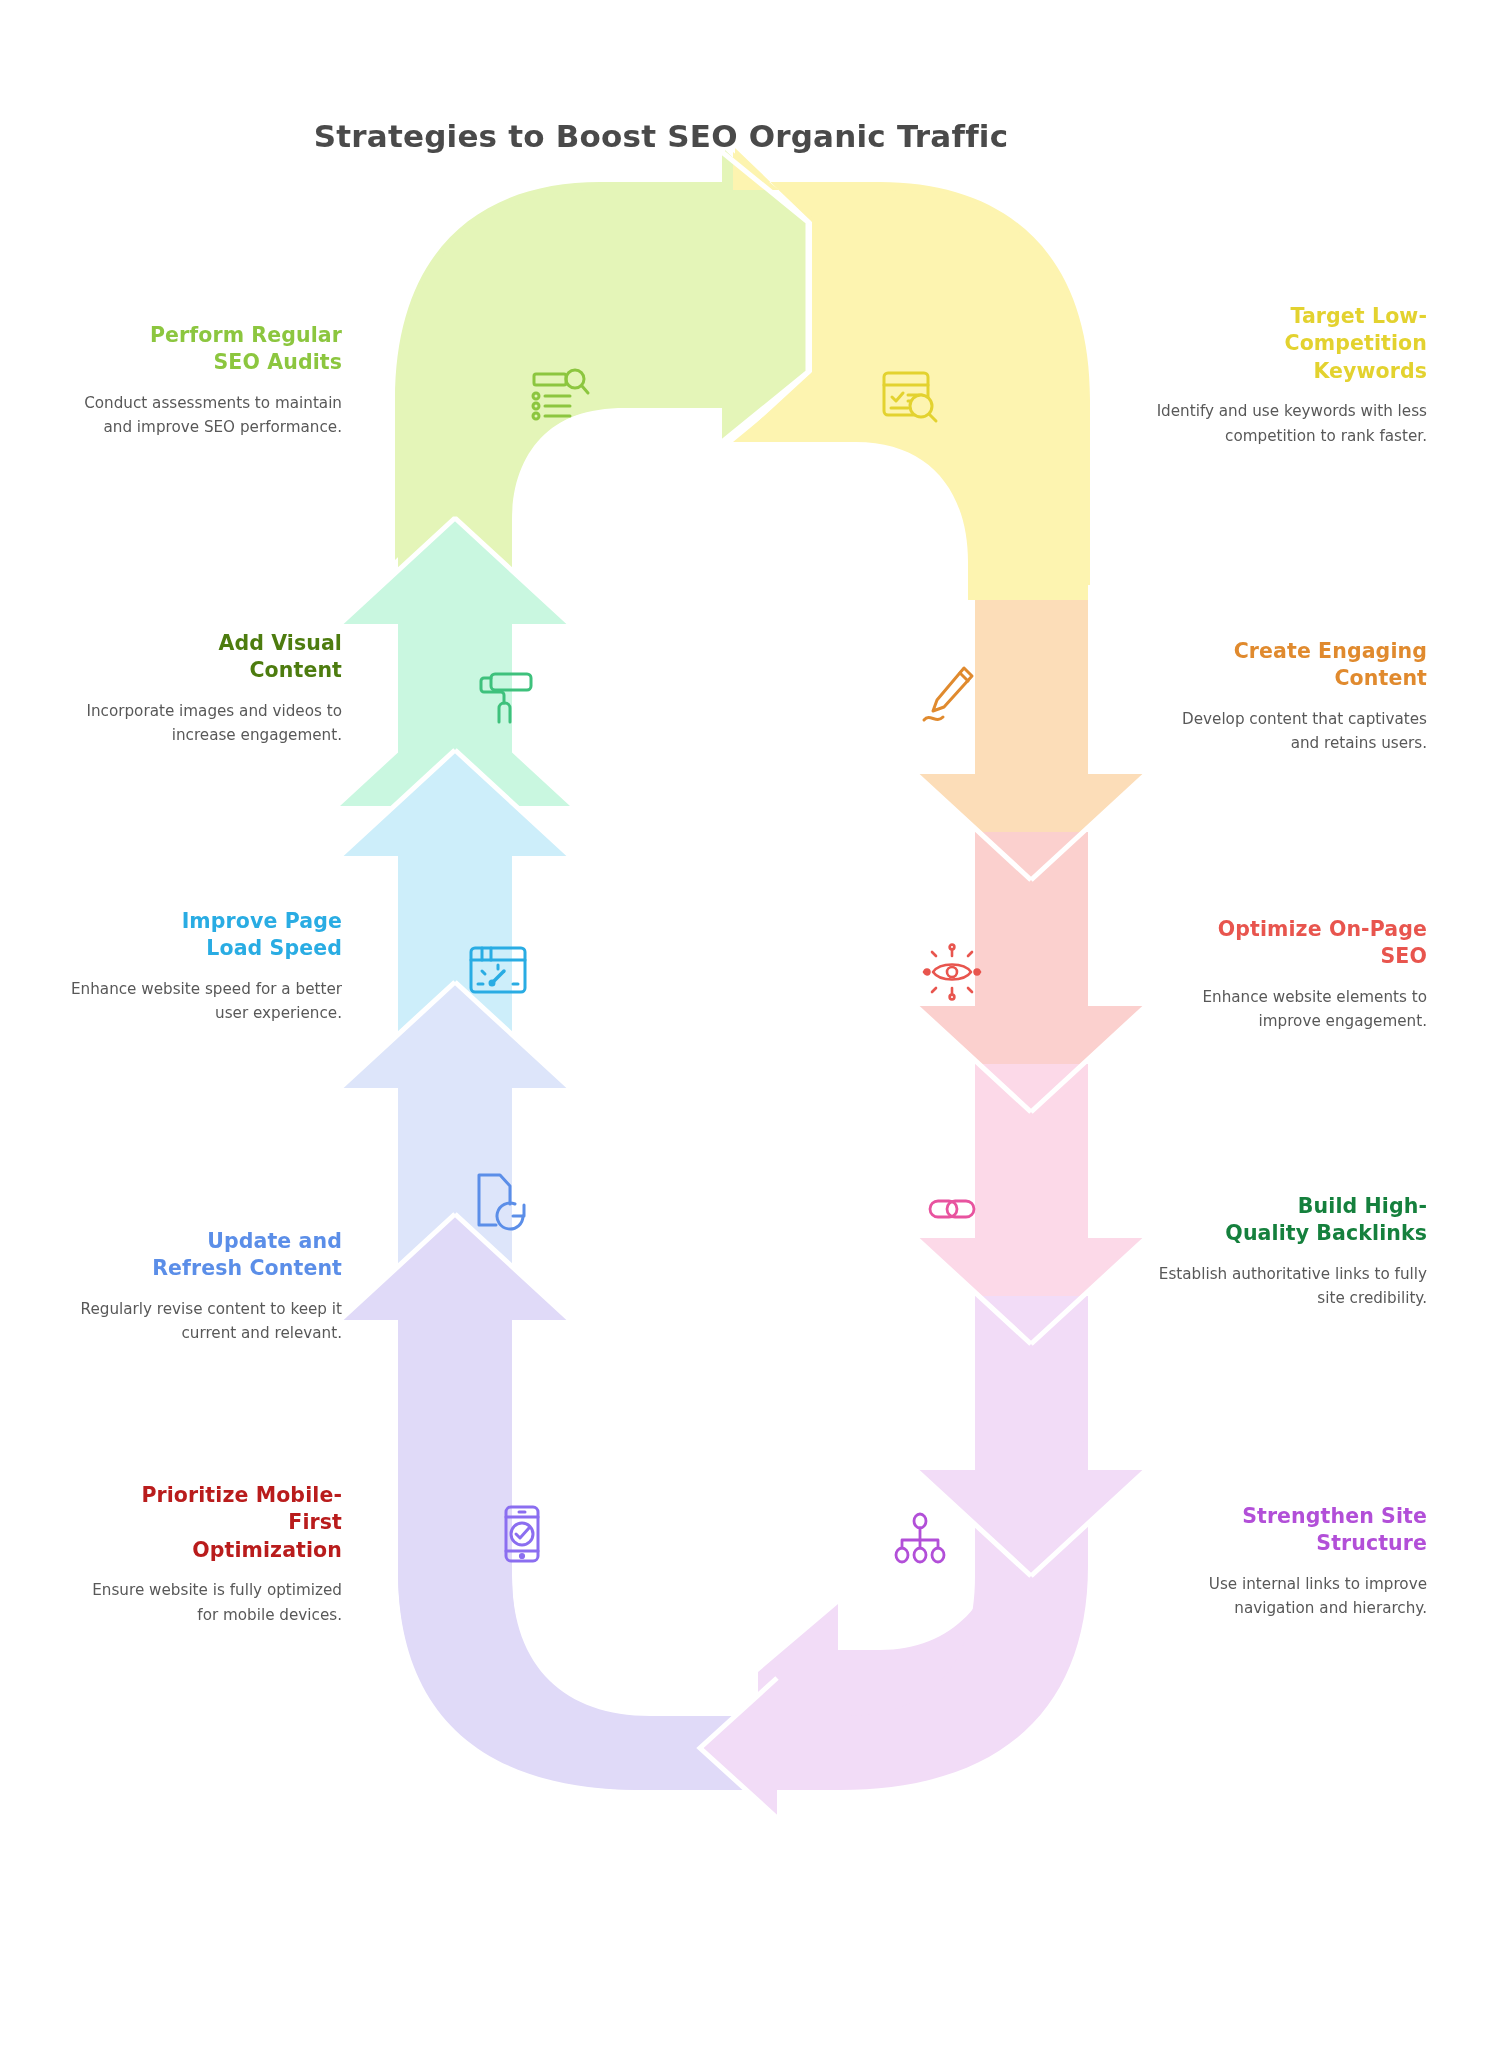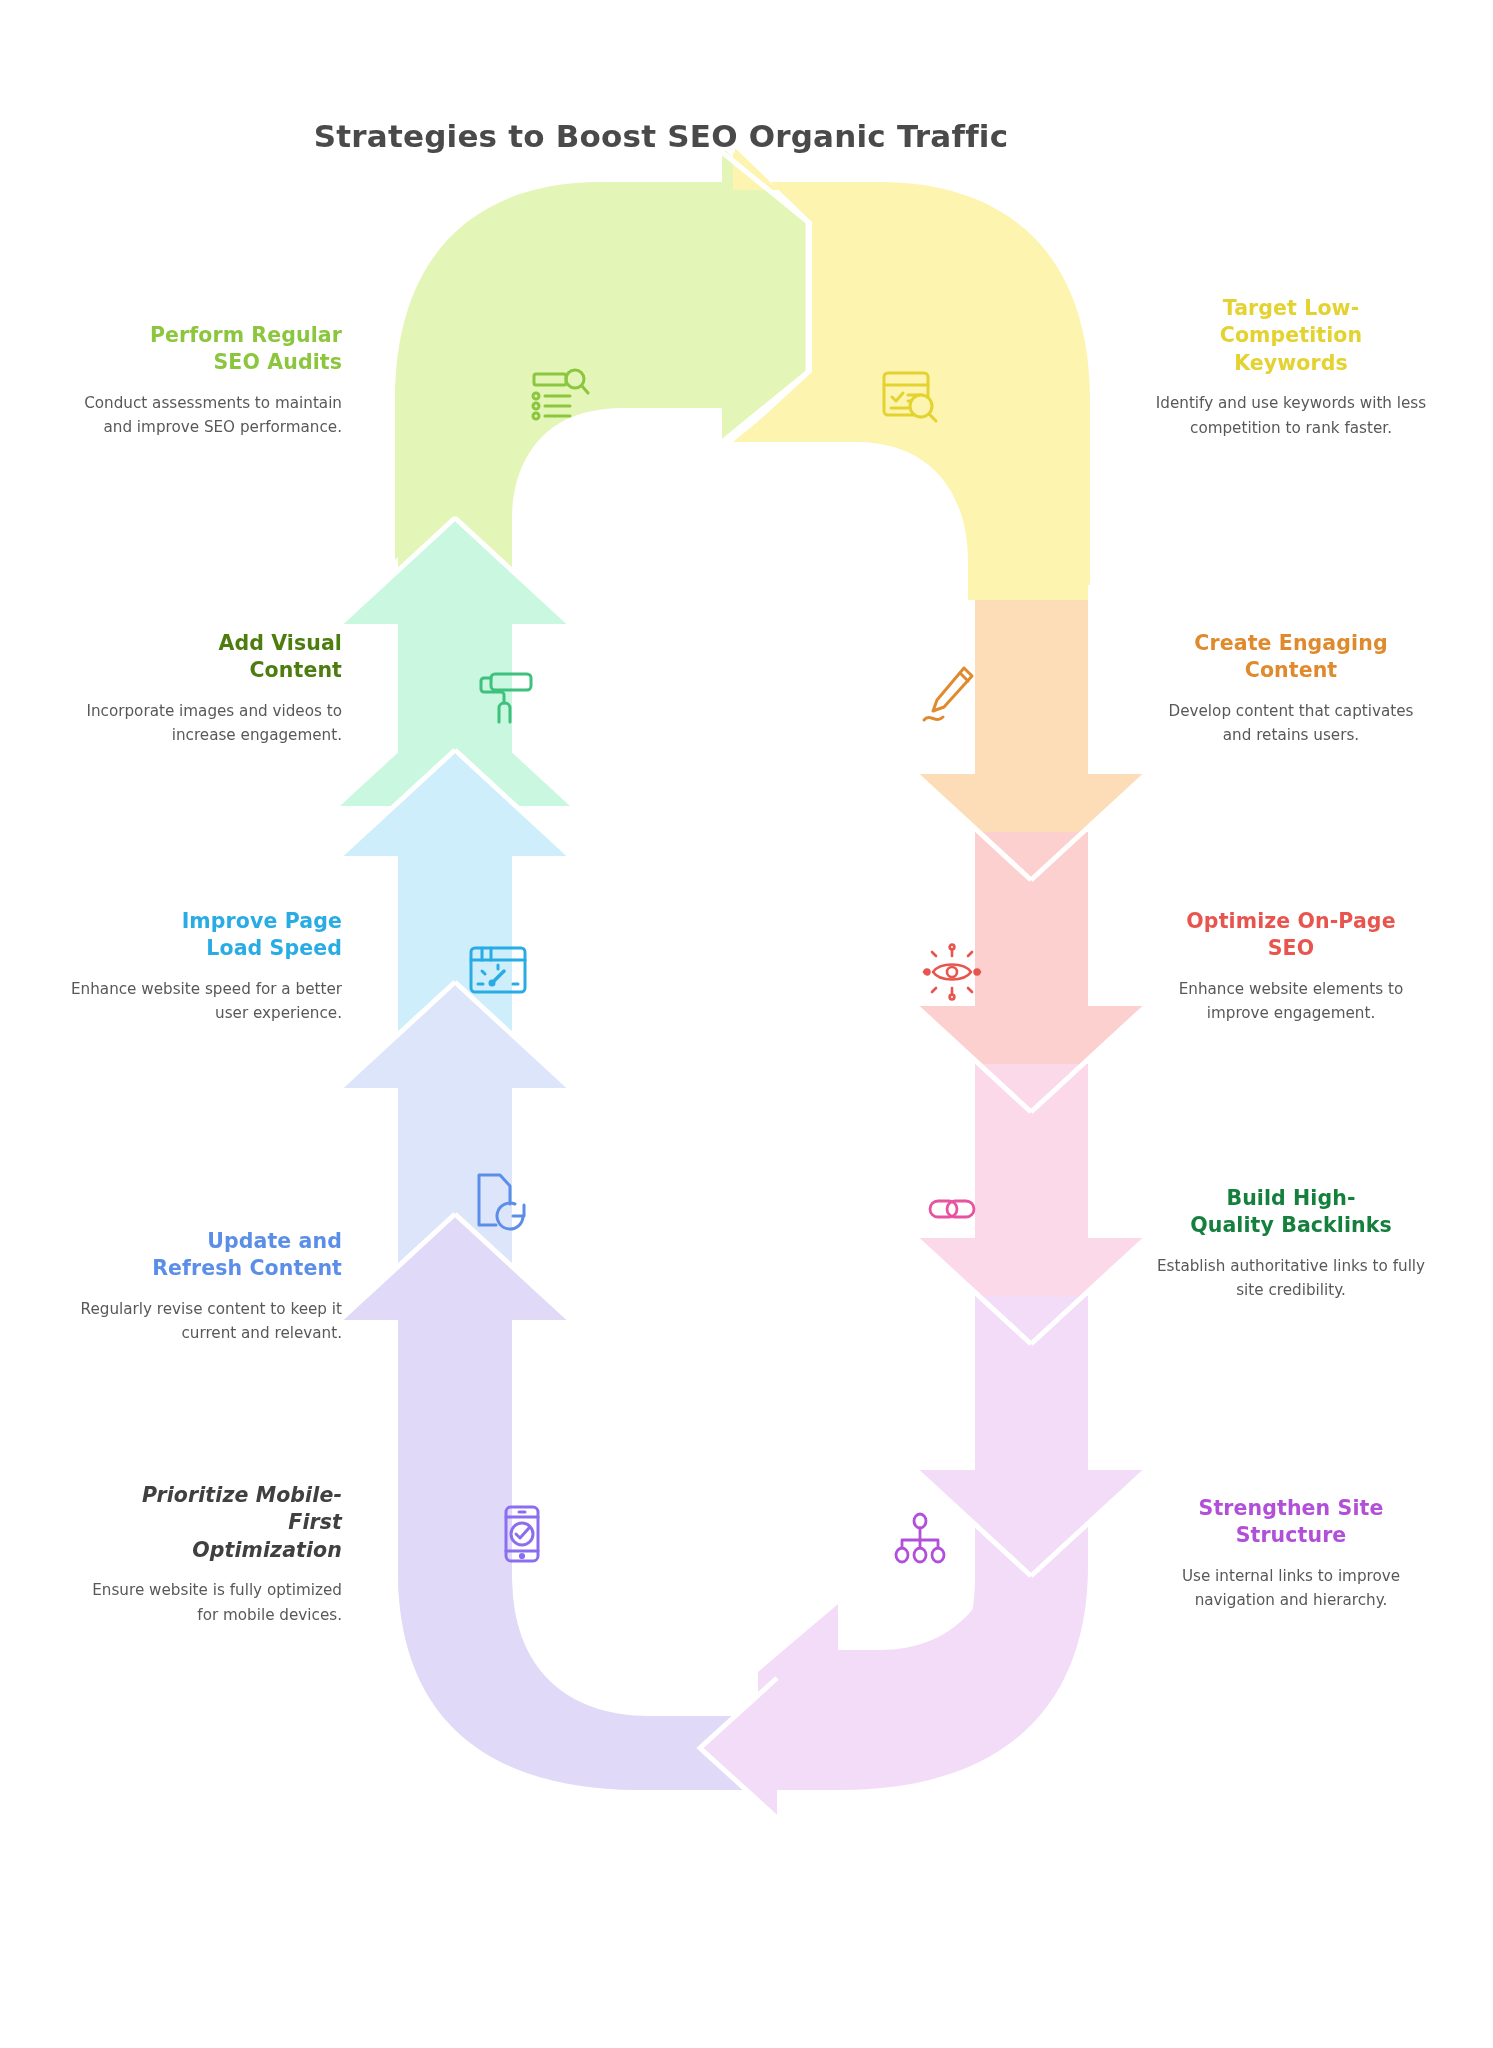--- a/index.html
+++ b/index.html
@@ -41,21 +41,21 @@
     width: 1493px;
     height: 2048px;
   }
 
   
   .block {
     position: absolute;
     width: 272px;
   }
   .block.left  { text-align: right; }
-  .block.right { text-align: center;  }
+  .block.right { text-align: right; margin-top: 8px;  }
 
   .block .heading {
     font-family: "DejaVu Sans", sans-serif;
     font-weight: bold;
     font-size: 20.5px;
     line-height: 1.33;
     letter-spacing: 0.1px;
     margin: 0 0 14px 0;
   }
   .block .body {
@@ -381,21 +381,21 @@
 
   <div class="block left" style="left:70px; top:1228px;">
     <div class="heading" style="color:#5b8ee8;">
       <span>Update and</span><br>
       <span>Refresh Content</span>
     </div>
     <p class="body">Regularly revise content to keep it current and relevant.</p>
   </div>
 
   <div class="block left" style="left:70px; top:1482px;">
-    <div class="heading" style="color:#404040;font-style:italic;">
+    <div class="heading" style="color:#b91c1c;">
       <span>Prioritize Mobile-</span><br>
       <span>First</span><br>
       <span>Optimization</span>
     </div>
     <p class="body">Ensure website is fully optimized for mobile devices.</p>
   </div>
 
   <div class="block right" style="left:1155px; top:295px;">
     <div class="heading" style="color:#e3d22f;">
       <span>Target Low-</span><br>

